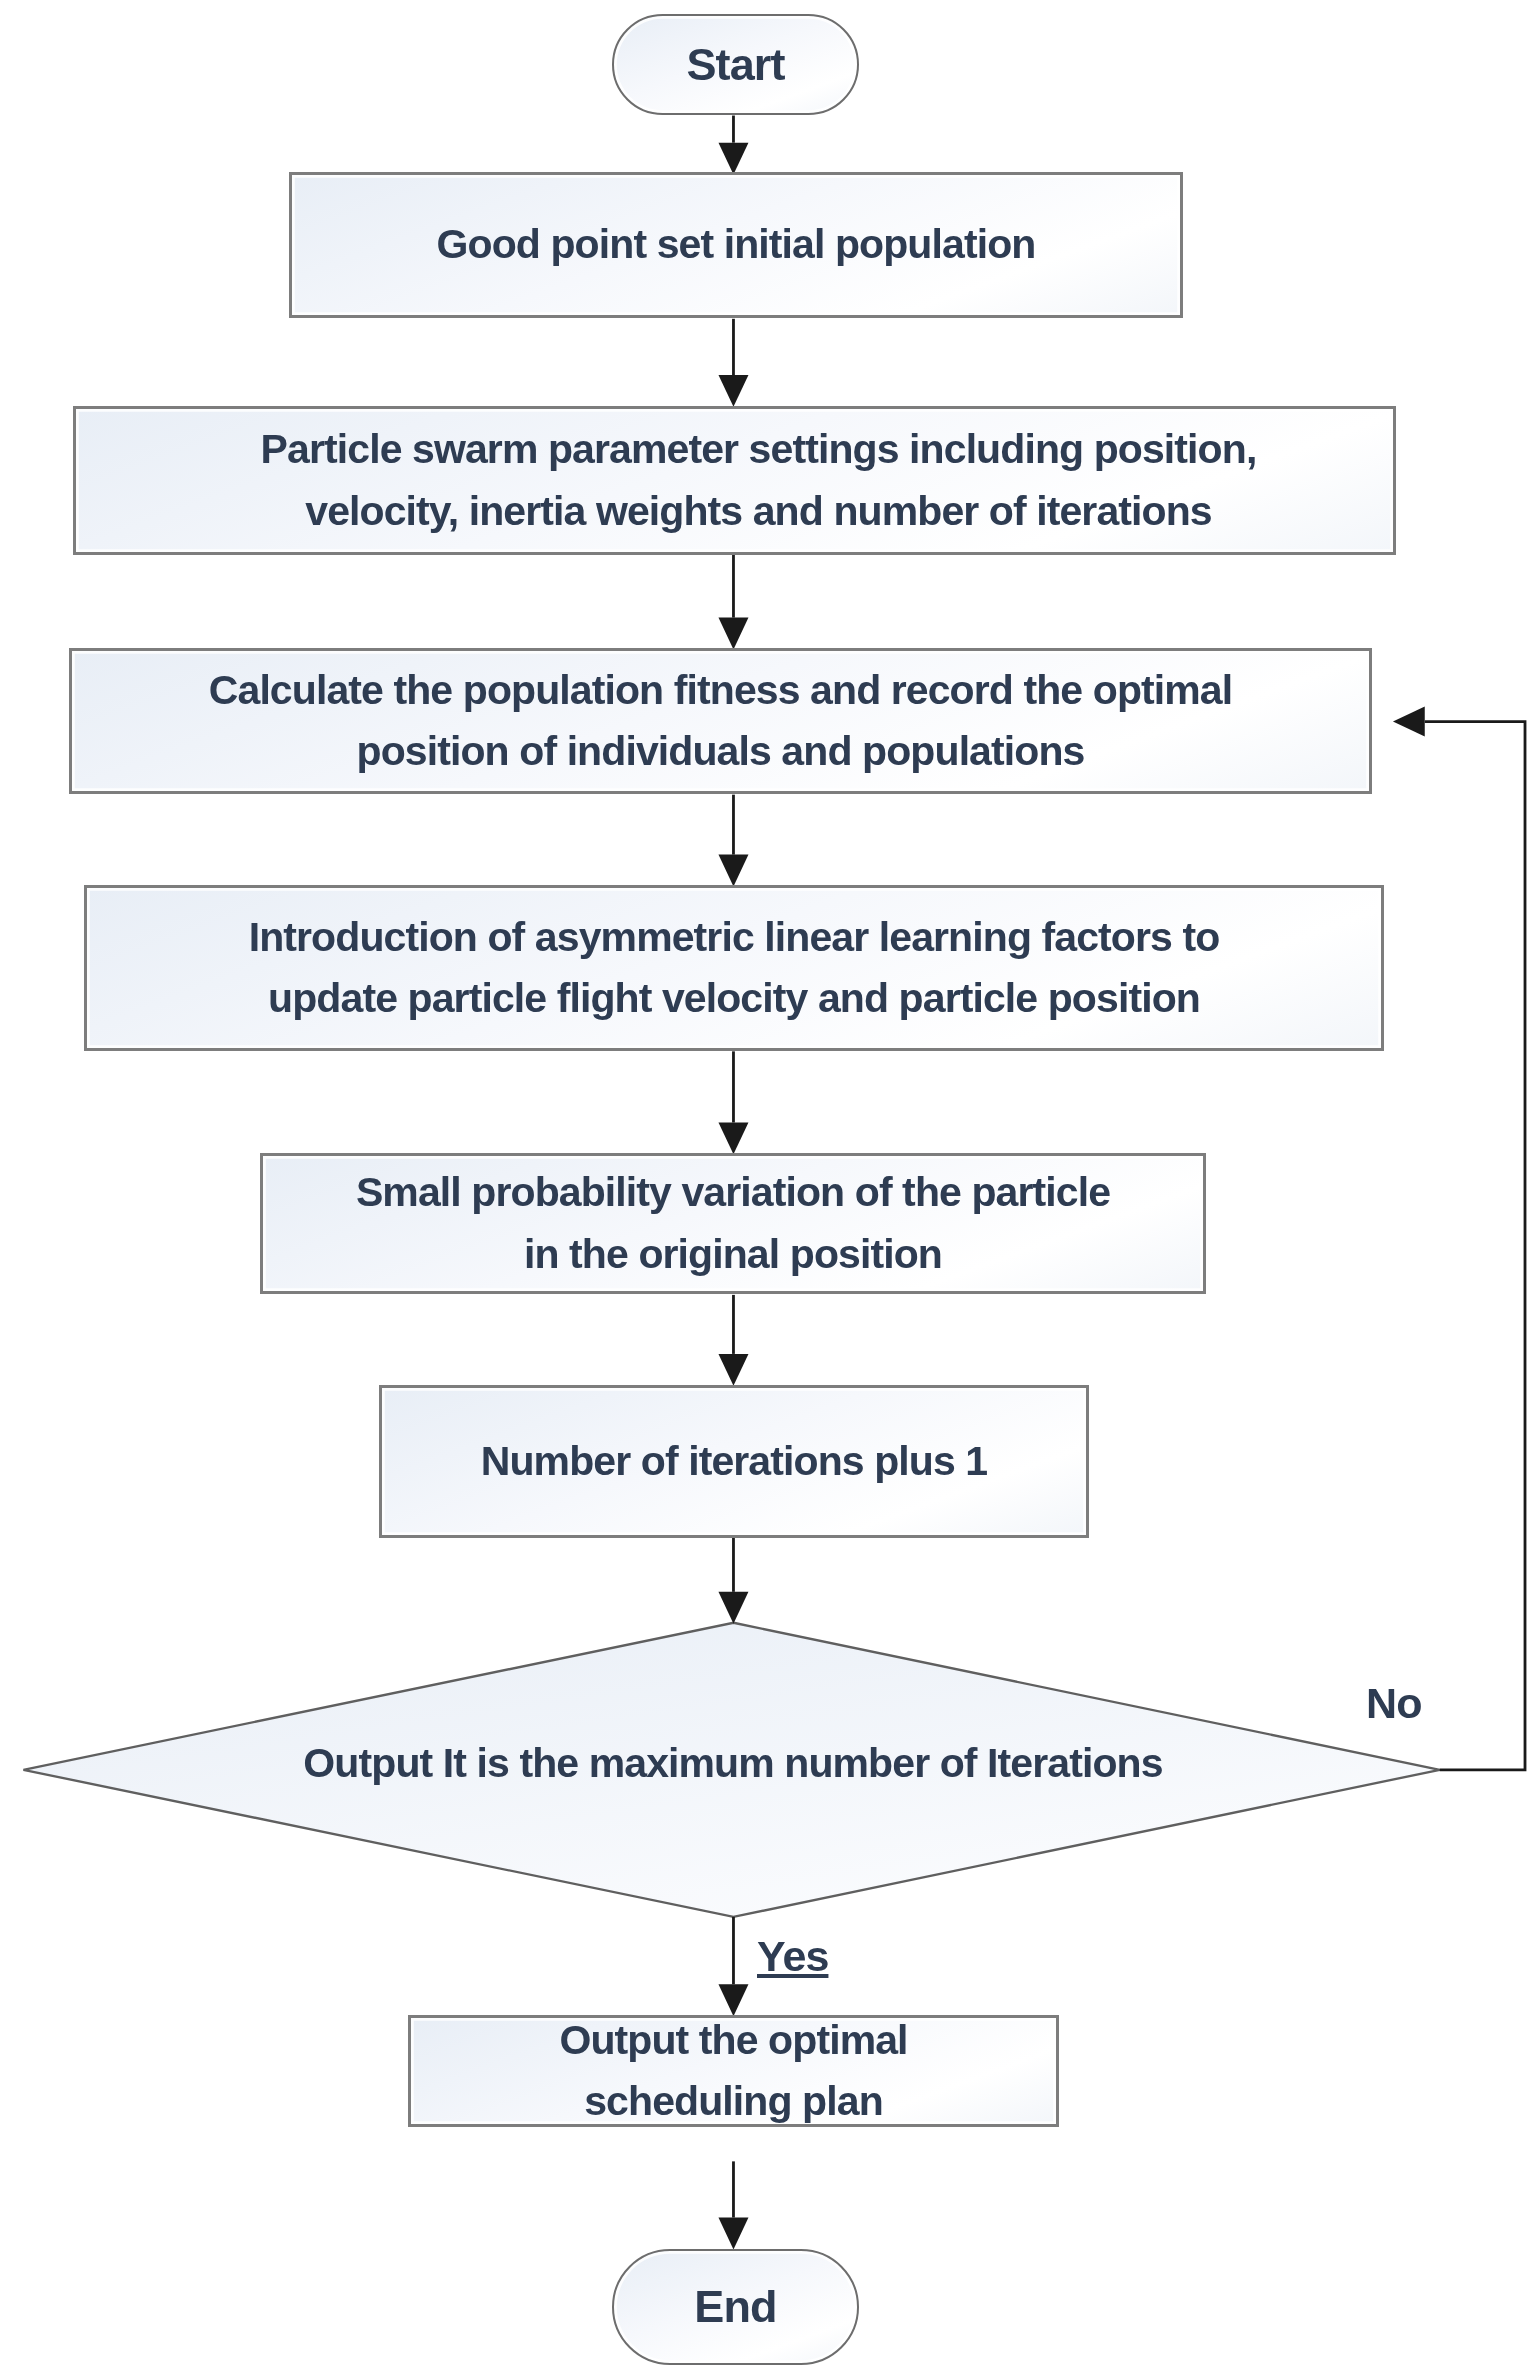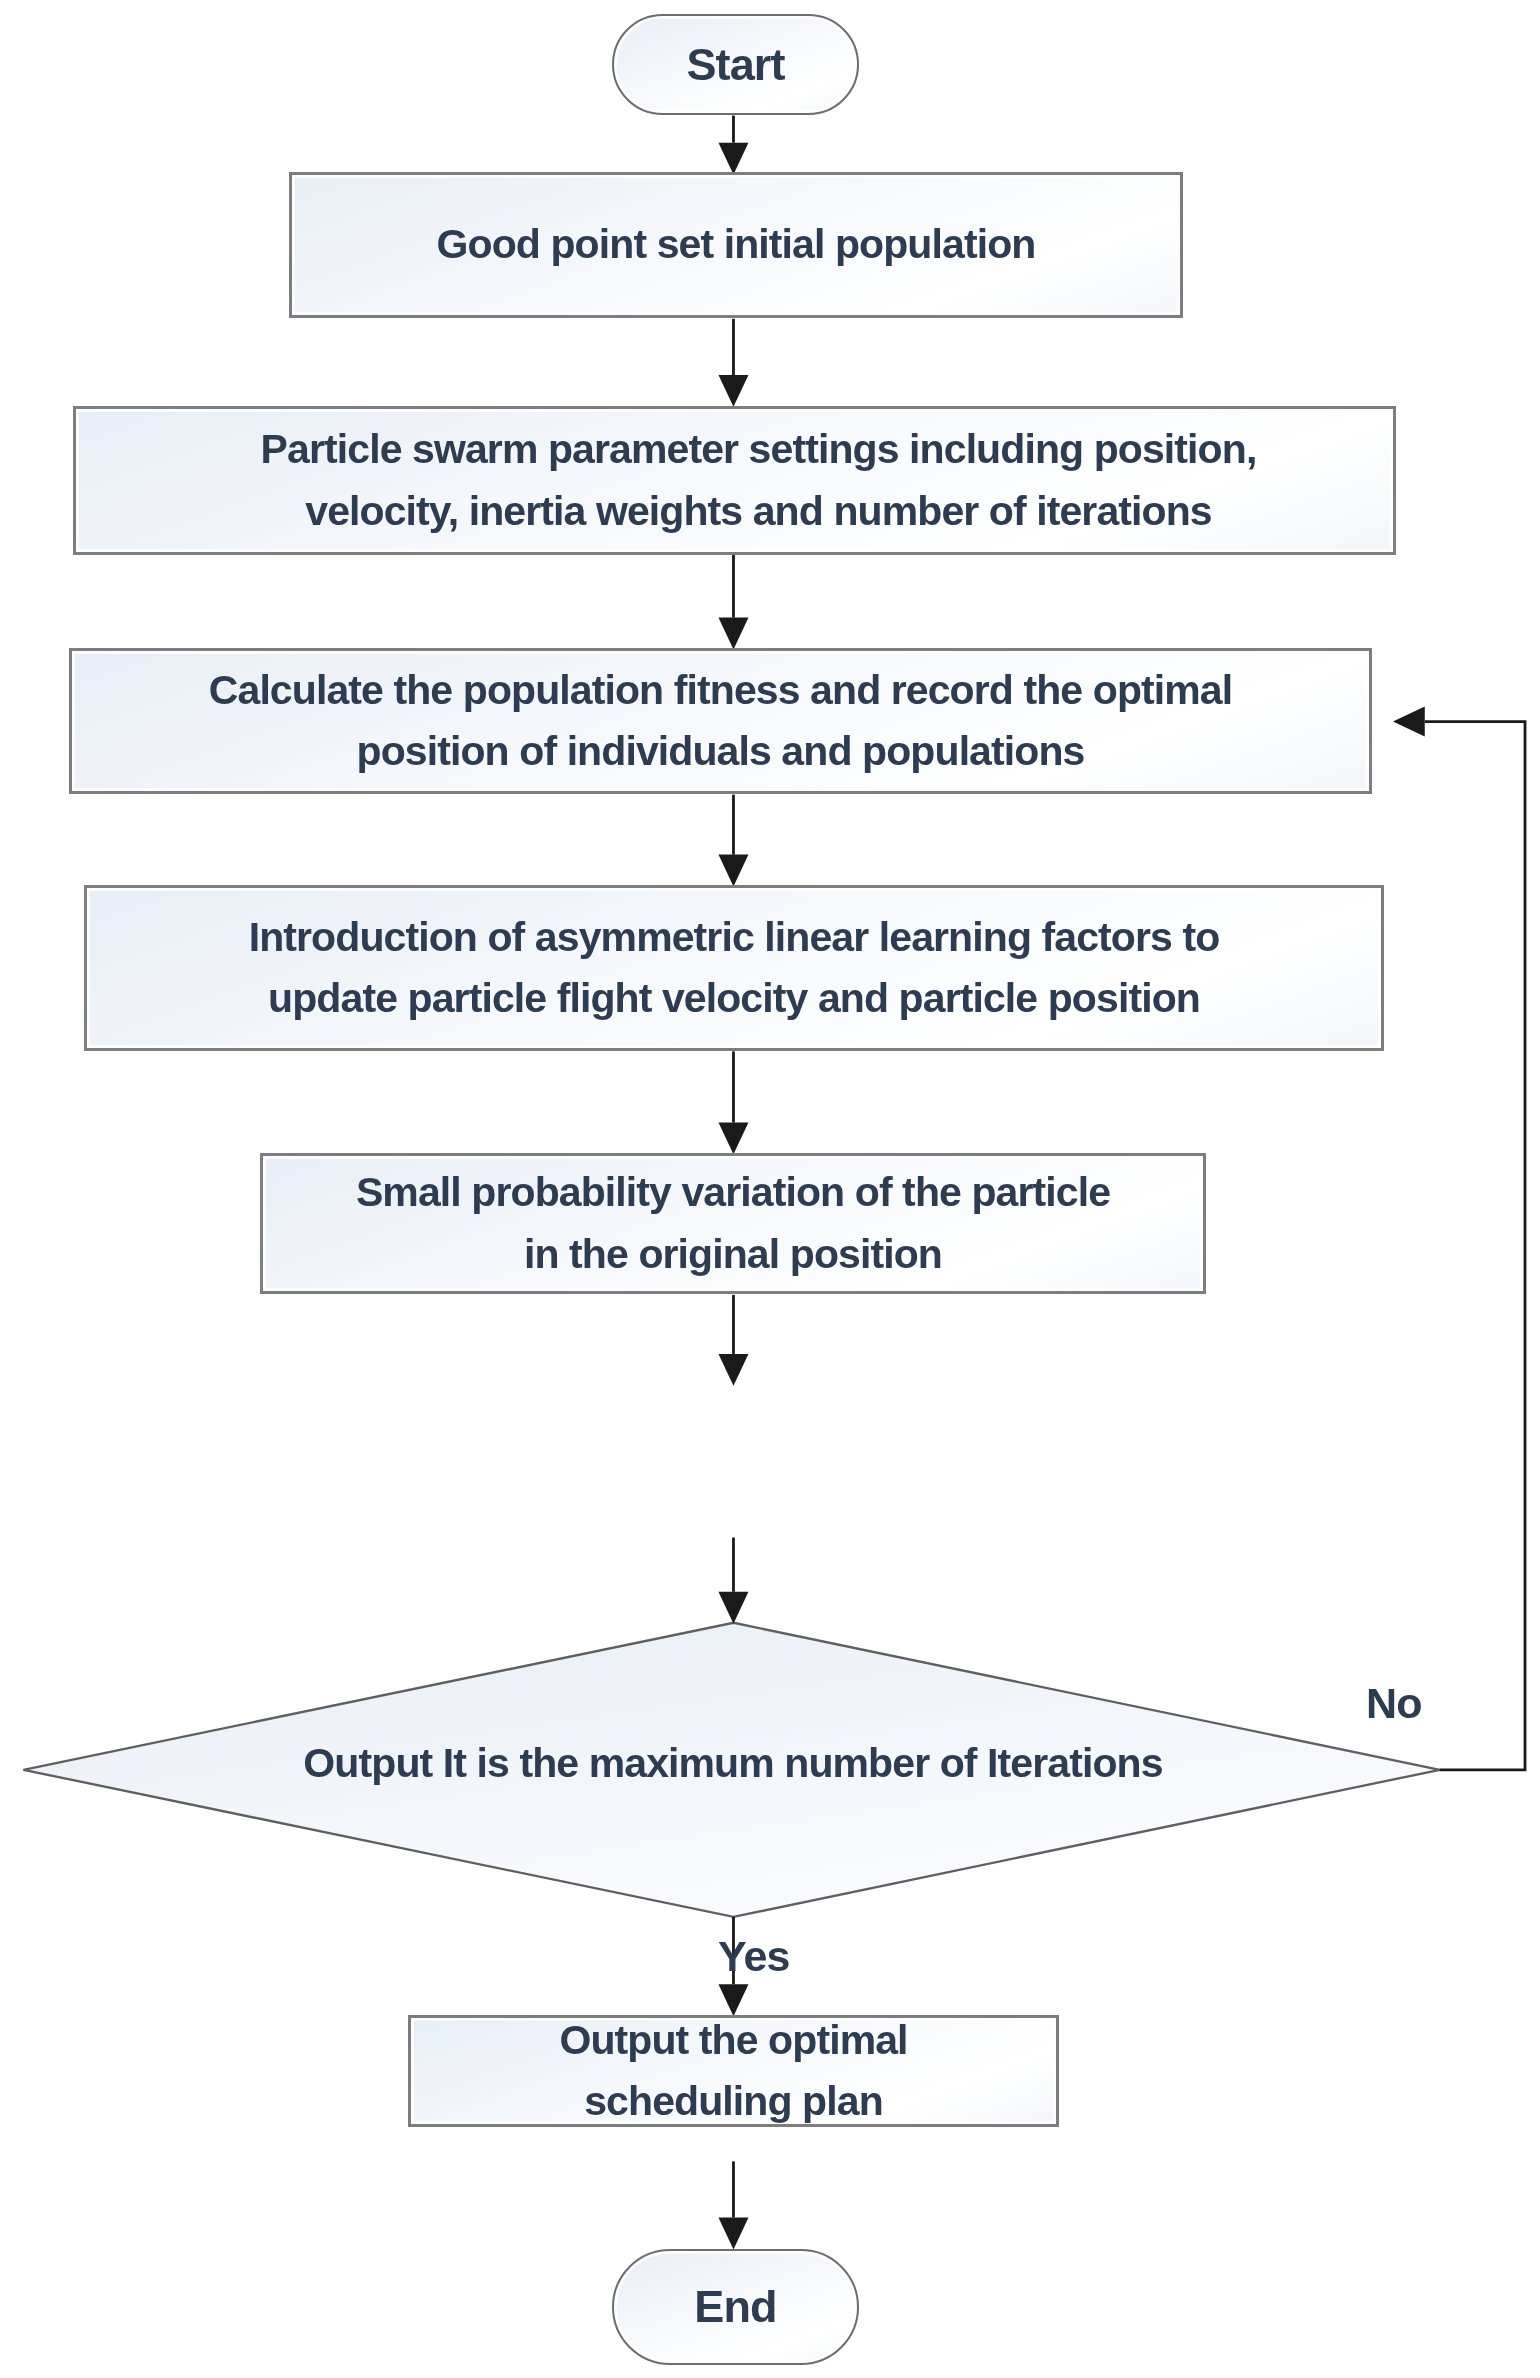--- a/index.html
+++ b/index.html
@@ -145,26 +145,27 @@
 
   <div class="node" style="left:69px; top:648px; width:1303px; height:146px;">Calculate the population fitness and record the optimal
 position of individuals and populations</div>
 
   <div class="node" style="left:84px; top:885px; width:1300px; height:166px;">Introduction of asymmetric linear learning factors to
 update particle flight velocity and particle position</div>
 
   <div class="node" style="left:260px; top:1153px; width:946px; height:141px;">Small probability variation of the particle
 in the original position</div>
 
+  <div class="node" style="left:379px; top:1385px; width:710px; height:153px;">Number of iterations plus 1</div>
 
   <div class="diamond-label">Output It is the maximum number of Iterations</div>
 
   <div class="float-label" style="left:1366px; top:1679px; width:122px;">No</div>
 
-  <div class="float-label" style="left:718px; top:1932px; width:131px;">Yes</div>
+  <div class="float-label" style="left:757px; top:1932px; width:131px;text-decoration:underline;">Yes</div>
 
   <div class="node" style="left:408px; top:2015px; width:651px; height:112px;">Output the optimal
 scheduling plan</div>
 
   <div class="node terminator" style="left:612px; top:2249px; width:247px; height:116px;">End</div>
 
 </div>
 
 
 </body></html>

